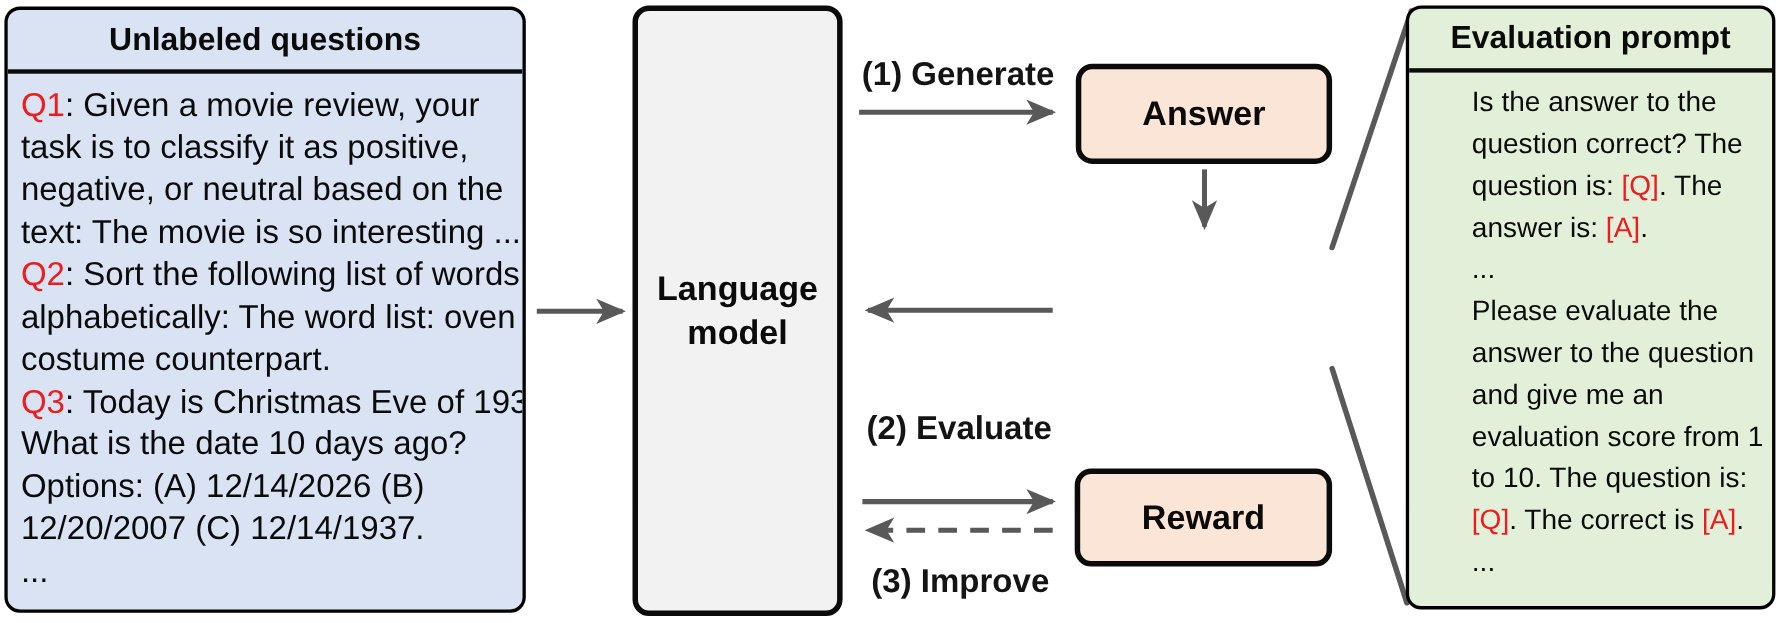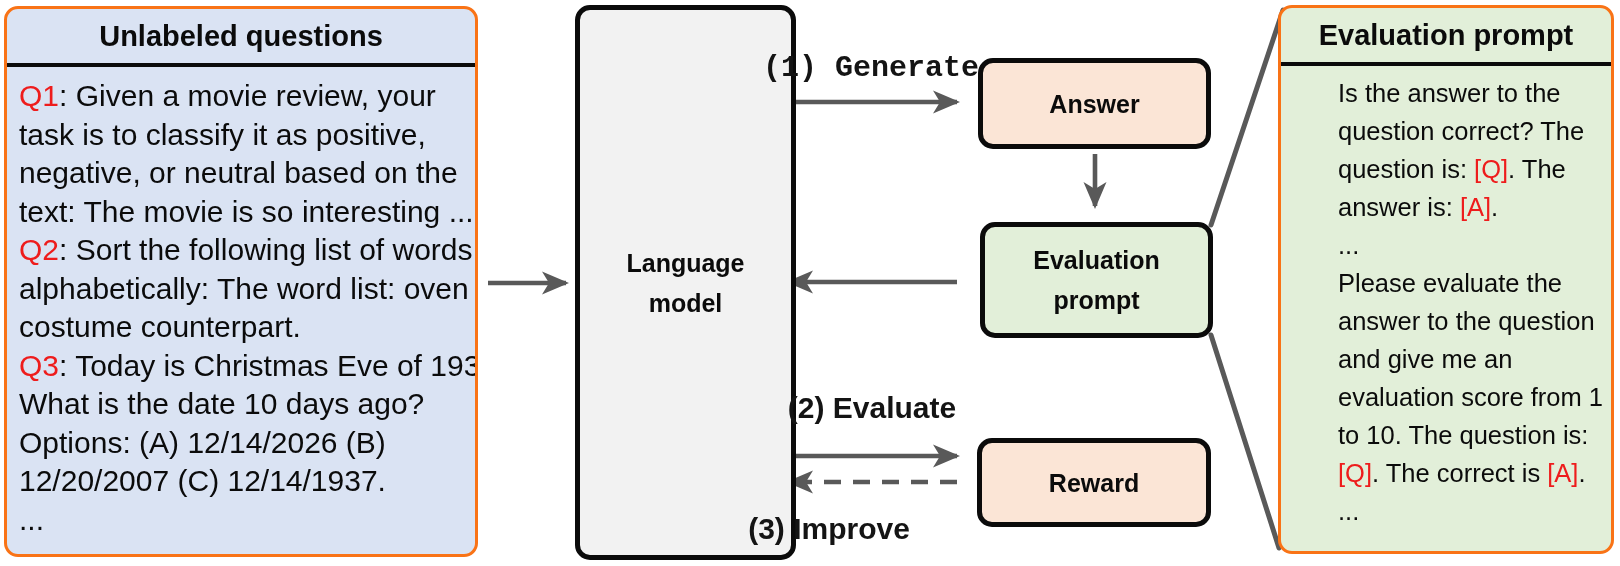--- a/index.html
+++ b/index.html
@@ -12,21 +12,21 @@
     overflow:hidden;
   }
   svg.connectors{position:absolute;left:0;top:0;width:1620px;height:566px;}
   .arrow{stroke:var(--arrow-gray);stroke-width:4.6;fill:none;}
   .arrow.dashed{stroke-dasharray:17 12;}
   .ah{fill:var(--arrow-gray);}
   .callout{stroke:var(--arrow-gray);stroke-width:5;fill:none;stroke-linecap:round;}
 
   .panel{
     position:absolute;
-    border:3px solid #f97316;
+    border:3px solid #000000;
     border-radius:14px;
     box-sizing:border-box;
     overflow:hidden;
   }
   .panel.left{left:4px;top:6px;width:474px;height:551px;background:var(--panel-blue);}
   .panel.right{left:1278px;top:5px;width:336px;height:549px;background:var(--panel-green);}
   .panel-header{
     height:54px;
     display:flex;align-items:center;justify-content:center;
     font-weight:700;font-size:29px;
@@ -39,41 +39,41 @@
   .panel.left .panel-body{padding:10px 12px;font-size:30px;line-height:38.5px;}
   .panel.right .panel-body{padding:8px 13px;font-size:25.5px;line-height:38px;margin-left:44px;}
   .red{color:var(--accent-red);}
 
   .box{
     position:absolute;
     border:5px solid #0b0b0b;
     border-radius:15px;
     box-sizing:border-box;
     display:flex;align-items:center;justify-content:center;
-    font-weight:700;font-size:25px;
+    font-weight:700;font-size:31px;
     text-align:center;
     white-space:pre-line;
     line-height:40px;
   }
-  .box.lm{left:575px;top:5px;width:221px;height:555px;background:var(--box-gray);}
+  .box.lm{left:575px;top:5px;width:191px;height:555px;background:var(--box-gray);}
   .box.answer{left:978px;top:58px;width:233px;height:91px;background:var(--box-peach);}
   .box.evalp{left:980px;top:222px;width:233px;height:116px;background:var(--panel-green);}
-  .box.reward{left:977px;top:426px;width:234px;height:89px;background:var(--box-peach);margin-top:12px;}
+  .box.reward{left:977px;top:426px;width:234px;height:89px;background:var(--box-peach);}
 
   .steplabel{
     position:absolute;
     width:230px;
     text-align:center;
     font-weight:700;font-size:30px;
     color:#141414;
     white-space:nowrap;
   }
-  .steplabel.gen{left:756px;top:51px;font-family:Liberation Mono, monospace;}
-  .steplabel.eval{left:757px;top:391px;}
-  .steplabel.improve{left:714px;top:512px;}
+  .steplabel.gen{left:756px;top:51px;}
+  .steplabel.eval{left:757px;top:373px;}
+  .steplabel.improve{left:758px;top:512px;}
 </style>
 </head>
 <body>
 
 <div class="canvas">
 
   <svg class="connectors" viewBox="0 0 1620 566">
     <defs>
       <marker id="ah" markerUnits="userSpaceOnUse" markerWidth="32" markerHeight="30" refX="26" refY="15" orient="auto">
         <path class="ah" d="M2,3.5 L29,15 L2,26.5 L9,15 Z"></path>
@@ -111,24 +111,20 @@
   </div>
 
   <div class="steplabel gen">(1) Generate</div>
   <div class="steplabel eval">(2) Evaluate</div>
   <div class="steplabel improve">(3) Improve</div>
 
   <div class="box answer">
     <span>Answer</span>
   </div>
 
-  <div class="box evalp">
-    <span>Evaluation
-prompt</span>
-  </div>
 
   <div class="box reward">
     <span>Reward</span>
   </div>
 
   <div class="panel right">
     <div class="panel-header">Evaluation prompt</div>
     <div class="panel-body"><span>Is the answer to the
 question correct? The
 question is: </span><span class="red">[Q]</span><span>. The

